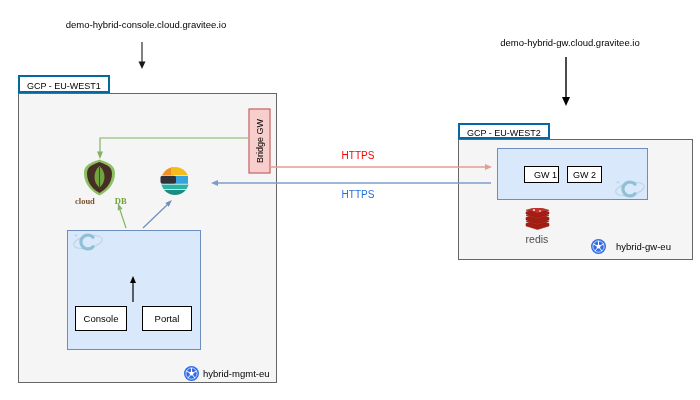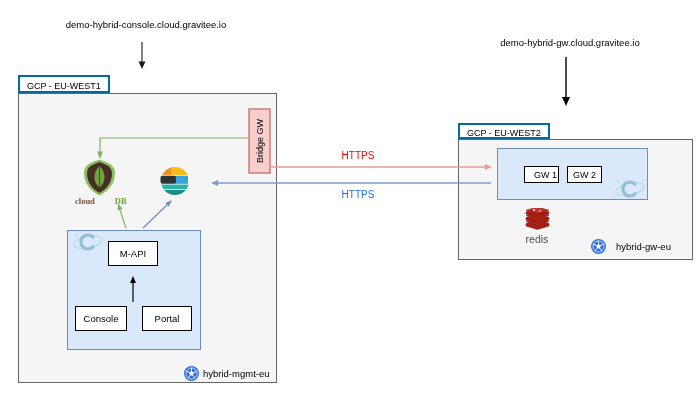--- a/index.html
+++ b/index.html
@@ -34,21 +34,20 @@
   <div class="tab" style="left:18px;top:75px;height:18px;line-height:18px;">GCP - EU-WEST1</div>
 
   <div class="cluster" style="left:67px;top:230px;width:134px;height:120px;"></div>
 
   <svg class="icon" style="left:71px;top:230px;" width="34" height="24" viewBox="0 0 34 24">
     <ellipse cx="17" cy="12" rx="14.5" ry="6" fill="none" stroke="#b9d7e4" stroke-width="1.2" transform="rotate(-12 17 12)"></ellipse>
     <path d="M22,7.2 A7,7 0 1 0 22,16.8" fill="none" stroke="#8fc0d4" stroke-width="3.2" stroke-linecap="round"></path>
     <path d="M5.5,3.5 L3,6 L6.5,6.6 Z" fill="#b9d7e4"></path>
   </svg>
 
-  <div class="node" style="left:108px;top:241px;width:50px;height:25px;">M-API</div>
   <div class="node" style="left:75px;top:306px;width:52px;height:25px;">Console</div>
   <div class="node" style="left:142px;top:306px;width:50px;height:25px;">Portal</div>
 
   <div class="bridge" style="left:226.5px;top:129.5px;width:65px;height:22px;transform:rotate(-90deg);">Bridge GW</div>
 
   <svg class="icon" style="left:83px;top:159px;" width="33" height="37" viewBox="0 0 33 37">
     <path d="M16.5,0.5 C22,3 32,4.5 32,14 C32,26 24,32.5 16.5,36.5 C9,32.5 1,26 1,14 C1,4.5 11,3 16.5,0.5 Z" fill="#8dc063"></path>
     <path d="M16.5,3 C21,5 29,6.5 29,14.5 C29,24.5 22.5,30.5 16.5,34 C10.5,30.5 4,24.5 4,14.5 C4,6.5 12,5 16.5,3 Z" fill="#472e24"></path>
     <path d="M16.5,7 C20,10 21.5,14 21.5,18 C21.5,23 19,26.5 16.5,28.5 C14,26.5 11.5,23 11.5,18 C11.5,14 13,10 16.5,7 Z" fill="#71a33f"></path>
     <line x1="16.5" y1="8" x2="16.5" y2="28" stroke="#472e24" stroke-width="0.8"></line>

